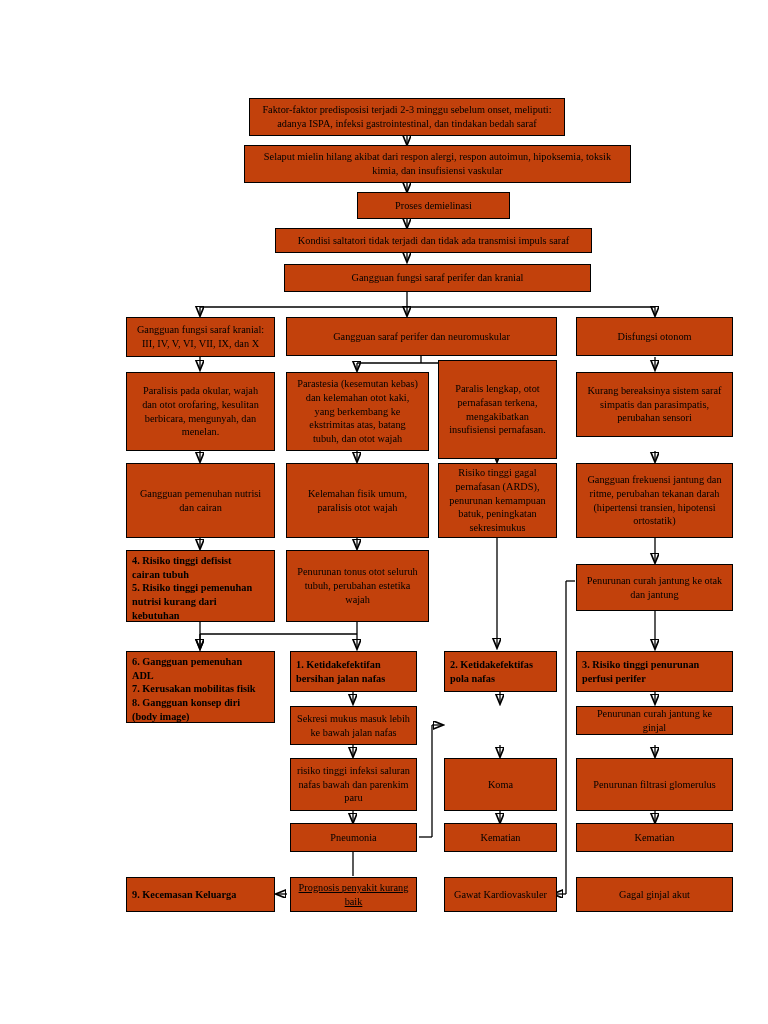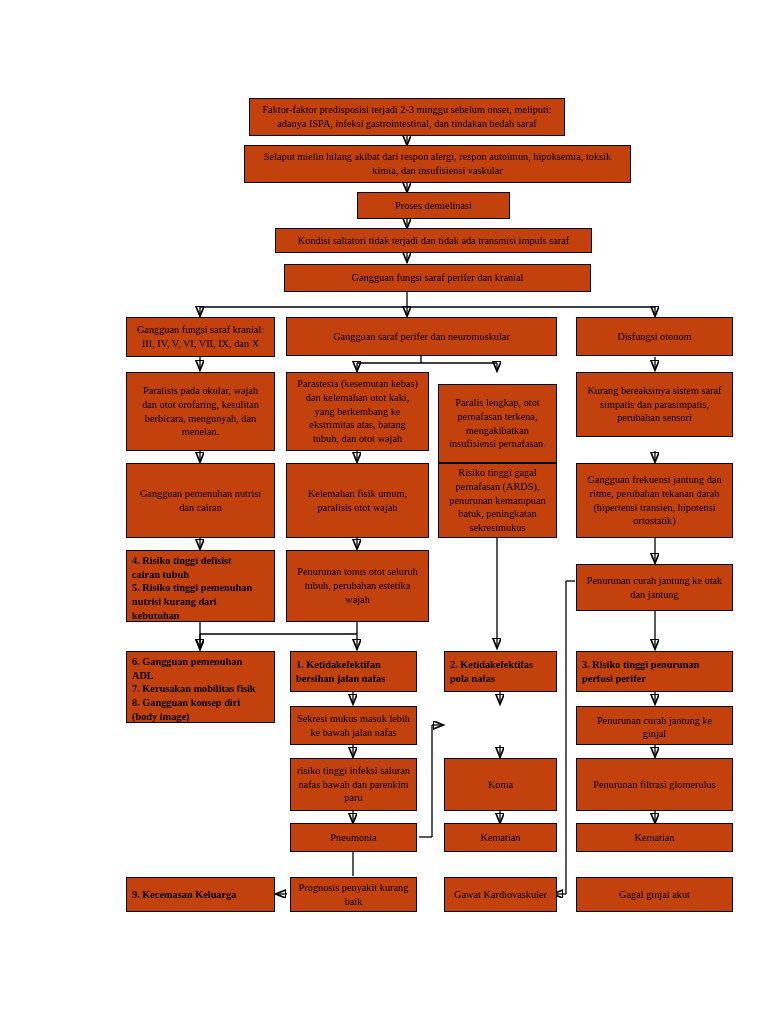--- a/index.html
+++ b/index.html
@@ -156,21 +156,21 @@
 berbicara, mengunyah, dan
 menelan.</span>
   </div>
   <div class="node" style="left:286px;top:372px;width:143px;height:79px;">
     <span class="txt">Parastesia (kesemutan kebas)
 dan kelemahan otot kaki,
 yang berkembang ke
 ekstrimitas atas, batang
 tubuh, dan otot wajah</span>
   </div>
-  <div class="node" style="left:438px;top:384px;width:119px;height:79px;">
+  <div class="node" style="left:438px;top:360px;width:119px;height:99px;">
     <span class="txt">Paralis lengkap, otot
 pernafasan terkena,
 mengakibatkan
 insufisiensi pernafasan.</span>
   </div>
   <div class="node" style="left:576px;top:372px;width:157px;height:65px;">
     <span class="txt">Kurang bereaksinya sistem saraf
 simpatis dan parasimpatis,
 perubahan sensori</span>
   </div>
@@ -231,21 +231,21 @@
   </div>
   <div class="node bold" style="left:576px;top:651px;width:157px;height:41px;">
     <span class="txt">3. Risiko tinggi penurunan
 perfusi perifer</span>
   </div>
 
   <div class="node" style="left:290px;top:706px;width:127px;height:39px;">
     <span class="txt">Sekresi mukus masuk lebih
 ke bawah jalan nafas</span>
   </div>
-  <div class="node" style="left:576px;top:706px;width:157px;height:39px;align-items:flex-end;">
+  <div class="node" style="left:576px;top:706px;width:157px;height:29px;">
     <span class="txt">Penurunan curah jantung ke
 ginjal</span>
   </div>
 
   <div class="node" style="left:290px;top:758px;width:127px;height:53px;">
     <span class="txt">risiko tinggi infeksi saluran
 nafas bawah dan parenkim
 paru</span>
   </div>
   <div class="node" style="left:444px;top:758px;width:113px;height:53px;">
@@ -261,21 +261,21 @@
   <div class="node" style="left:444px;top:823px;width:113px;height:29px;">
     <span class="txt">Kematian</span>
   </div>
   <div class="node" style="left:576px;top:823px;width:157px;height:29px;">
     <span class="txt">Kematian</span>
   </div>
 
   <div class="node bold" style="left:126px;top:877px;width:149px;height:35px;">
     <span class="txt">9. Kecemasan Keluarga</span>
   </div>
-  <div class="node" style="left:290px;top:877px;width:127px;height:35px;">
+  <div class="node" style="left:290px;top:877px;width:127px;height:35px;text-decoration:underline;">
     <span class="txt">Prognosis penyakit kurang
 baik</span>
   </div>
   <div class="node" style="left:444px;top:877px;width:113px;height:35px;">
     <span class="txt">Gawat Kardiovaskuler</span>
   </div>
   <div class="node" style="left:576px;top:877px;width:157px;height:35px;">
     <span class="txt">Gagal ginjal akut</span>
   </div>
 

